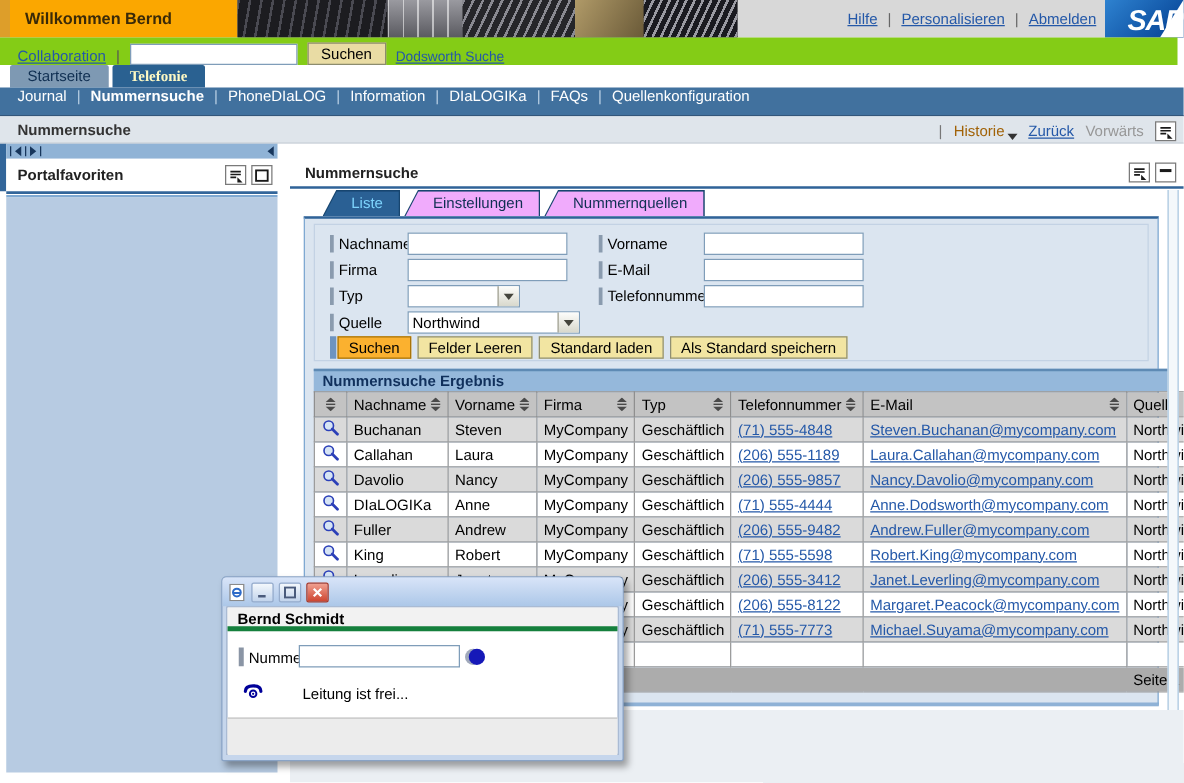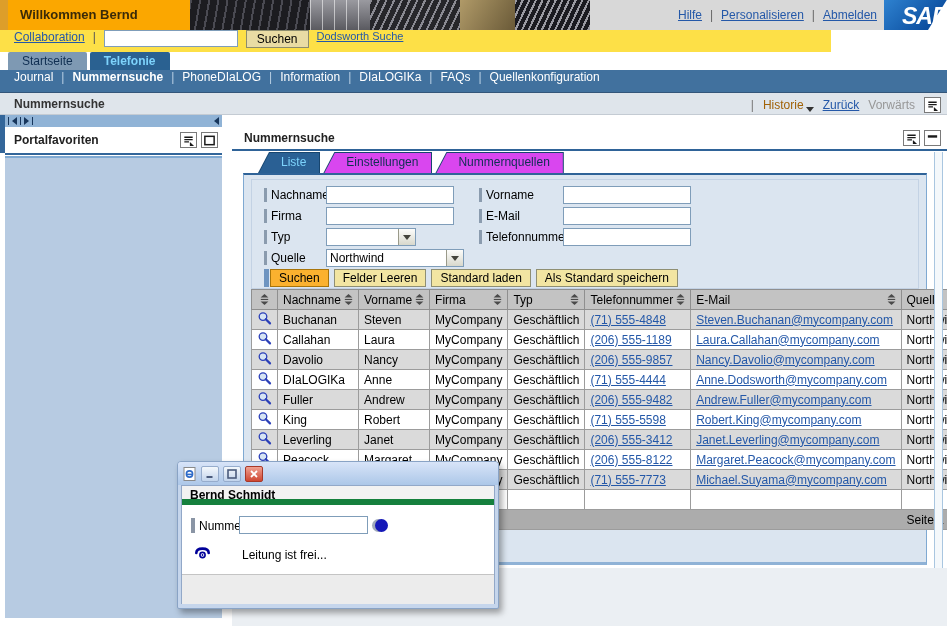--- a/index.html
+++ b/index.html
@@ -20,30 +20,30 @@
   .ph3{left:180px;width:90px;background:repeating-linear-gradient(115deg,#8A8A92 0 2px,#26262A 2px 7px);}
   .ph4{left:270px;width:55px;background:linear-gradient(120deg,#B09A68,#6A5A38);}
   .ph5{left:325px;width:75px;background:repeating-linear-gradient(115deg,#9A9AA2 0 2px,#1A1A20 2px 6px);}
   .mast-links{right:70px;top:0;height:30px;display:flex;align-items:center;gap:8px;font-size:12px;}
   .mast-links .sep{color:#666;text-decoration:none;}
   .sap-logo{left:884px;top:0;width:63px;height:30px;background:linear-gradient(135deg,#2E82D0 0%,#0D4FA0 75%);overflow:hidden;}
   .sap-logo span{position:absolute;left:18px;top:3px;color:#fff;font-weight:bold;font-style:italic;font-size:23px;letter-spacing:-1px;}
   .sap-logo::after{content:"";position:absolute;right:-1px;bottom:0;width:0;height:0;border-left:20px solid transparent;border-bottom:32px solid #fff;}
 
   
-  .toolrow{left:0;top:30px;width:831px;height:22px;background:#fde047;display:flex;align-items:flex-start;padding-left:14px;gap:8px;}
+  .toolrow{left:0;top:30px;width:942px;height:22px;background:#84cc16;display:flex;align-items:flex-end;padding-left:14px;gap:8px;}
   .toolrow .bar{color:#555;}
   .search-input{width:134px;height:17px;border:1px solid #7F9DB9;font-size:12px;padding:0 3px;font-family:"Liberation Sans",sans-serif;}
   .btn-beige{height:18px;background:#E9DCA4;border:1px solid #8C8C6E;font-size:12px;padding:0 10px;font-family:"Liberation Sans",sans-serif;cursor:pointer;}
   .adv-link{font-size:11px;}
 
   
   .toptabs{left:0;top:52px;width:947px;height:18px;background:#fff;padding-left:8px;display:flex;gap:3px;align-items:flex-end;}
   .ttab{height:18px;line-height:18px;padding:0 14px;font-size:12px;background:#7E99B3;color:#102F52;border-radius:2px 2px 0 0;cursor:pointer;}
-  .ttab.active{background:#2A6191;color:#7dd3fc;font-weight:bold;}
+  .ttab.active{background:#2A6191;color:#fef9c3;font-weight:bold;font-family:Liberation Serif, serif;}
 
   
   .menubar{left:0;top:70px;width:947px;height:23px;background:#41719E;border-bottom:1px solid #33567A;display:flex;padding-left:14px;color:#fff;}
   .menu-item{cursor:pointer;white-space:nowrap;}
   .menu-item.active{font-weight:bold;}
   .msep{color:#B8CFE4;margin:0 8px;}
 
   
   .pagebar{left:0;top:93px;width:947px;height:22px;background:#DFE5EB;border-bottom:1px solid #C4CBD3;}
   .page-title{position:absolute;left:14px;top:4px;font-weight:bold;color:#333;}
@@ -72,21 +72,21 @@
   .sidebar-body{left:5px;top:158px;width:217px;height:460px;background:#B7CBE2;}
 
   .main-bg{left:222px;top:115px;width:725px;height:511px;background:#fff;}
   .panel-header{left:232px;top:127px;width:715px;height:22px;padding:0 6px 0 12px;}
   .panel-sep{left:232px;top:149px;width:715px;height:2px;background:#2F6398;}
 
   
   .paneltabs{left:258px;top:152px;height:21px;display:flex;}
   .ptab{position:relative;height:21px;margin-right:3px;cursor:pointer;}
   .ptab .bg{position:absolute;inset:0;background:#17456F;clip-path:polygon(11px 0,100% 0,100% 100%,0 100%);}
-  .ptab .fg{position:relative;margin:1px 1px 0 1px;height:20px;line-height:19px;padding:0 13px 0 22px;background:#d946ef;color:#0F2F52;clip-path:polygon(10.5px 0,100% 0,100% 100%,0 100%);font-size:12px;}
+  .ptab .fg{position:relative;margin:1px 1px 0 1px;height:20px;line-height:19px;padding:0 13px 0 22px;background:#f0abfc;color:#0F2F52;clip-path:polygon(10.5px 0,100% 0,100% 100%,0 100%);font-size:12px;}
   .ptab.active .fg{background:#2A6094;color:#7dd3fc;}
 
   
   .tray{left:243px;top:173px;width:684px;height:392px;background:#DBE5F0;border-top:2px solid #2F6398;border-left:1px solid #7FA9D2;border-right:1px solid #7FA9D2;border-bottom:3px solid #8FB2D6;}
   .below-tray{left:232px;top:568px;width:715px;height:58px;background:#EBEFF3;}
   .right-strip{left:934px;top:152px;width:9px;height:416px;background:#F4F8FB;border-left:1px solid #A9C6E0;border-right:1px solid #A9C6E0;}
 
   .form-box{position:relative;margin:4px 7px 0 7px;height:110px;border:1px solid #C3D2E4;}
   .frow{position:absolute;left:0;width:100%;height:19px;}
   .fbar{position:absolute;width:3px;height:14px;background:#8A9BAE;top:2px;}
@@ -113,21 +113,21 @@
   td.pager-cell{background:#ACACAC;text-align:right;padding-right:6px;}
   .sorticon,.magicon{display:inline-flex;cursor:pointer;}
 
   
   .popup{left:177px;top:461px;width:322px;height:148px;background:#C6D6EC;border:1px solid #89A3C5;border-radius:4px 4px 2px 2px;box-shadow:3px 4px 6px rgba(0,0,0,.35);z-index:10;}
   .popup-title{height:23px;background:linear-gradient(#D8E4F8,#ACC7E8);border-radius:3px 3px 0 0;display:flex;align-items:center;padding:0 3px 0 5px;gap:4px;}
   .popup-title .ttl{flex:1;color:#93A2B9;font-weight:bold;font-size:12px;white-space:nowrap;overflow:hidden;}
   .winbtn{width:18px;height:16px;border:1px solid #96ACCC;border-radius:2px;background:linear-gradient(#F4F8FC,#C2D4EC);display:inline-flex;align-items:center;justify-content:center;cursor:pointer;}
   .winbtn.close{background:linear-gradient(#F0A090,#CE4631);border-color:#A83828;}
   .popup-body{margin:0 3px 3px 3px;height:119px;background:#fff;border:1px solid #92A8C8;}
-  .pp-header{height:19px;background:#F2F2F2;border-bottom:6px solid #15803d;font-weight:bold;padding:2px 8px;}
+  .pp-header{height:19px;background:#F2F2F2;border-bottom:4px solid #15803d;font-weight:bold;padding:2px 8px;}
   .pp-main{position:relative;height:69px;}
   .pp-bar{position:absolute;left:9px;top:13px;width:4px;height:15px;background:#8A95A5;}
   .pp-label{position:absolute;left:17px;top:14px;}
   .pp-input{position:absolute;left:57px;top:11px;width:129px;height:18px;border:1px solid #7F9DB9;font-size:12px;padding:0 3px;font-family:"Liberation Sans",sans-serif;}
   .dial-dot{position:absolute;left:193px;top:14px;width:13px;height:13px;border-radius:50%;background:#1518B8;box-shadow:-3px 0 0 0 rgba(150,160,180,.9);cursor:pointer;}
   .pp-phone{position:absolute;left:12px;top:40px;cursor:pointer;}
   .pp-status{position:absolute;left:60px;top:43px;}
   .pp-footer{height:30px;background:#ECECEC;border-top:1px solid #C4C4C4;}
 </style>
 </head>
@@ -308,20 +308,21 @@
     </div>
     <div class="btnrow">
       <span class="focusbar"></span>
       <button class="fbtn orange">Suchen</button>
       <button class="fbtn">Felder Leeren</button>
       <button class="fbtn">Standard laden</button>
       <button class="fbtn">Als Standard speichern</button>
     </div>
   </div>
 
+  <div class="results-bar">Nummernsuche Ergebnis</div>
   <table class="results" id="results-table">
       <colgroup>
         <col style="width: 34px;">
         <col style="width: 86px;">
         <col style="width: 62px;">
         <col style="width: 68px;">
         <col style="width: 78px;">
         <col style="width: 96px;">
         <col style="width: 198px;">
         <col style="width: 63px;">

